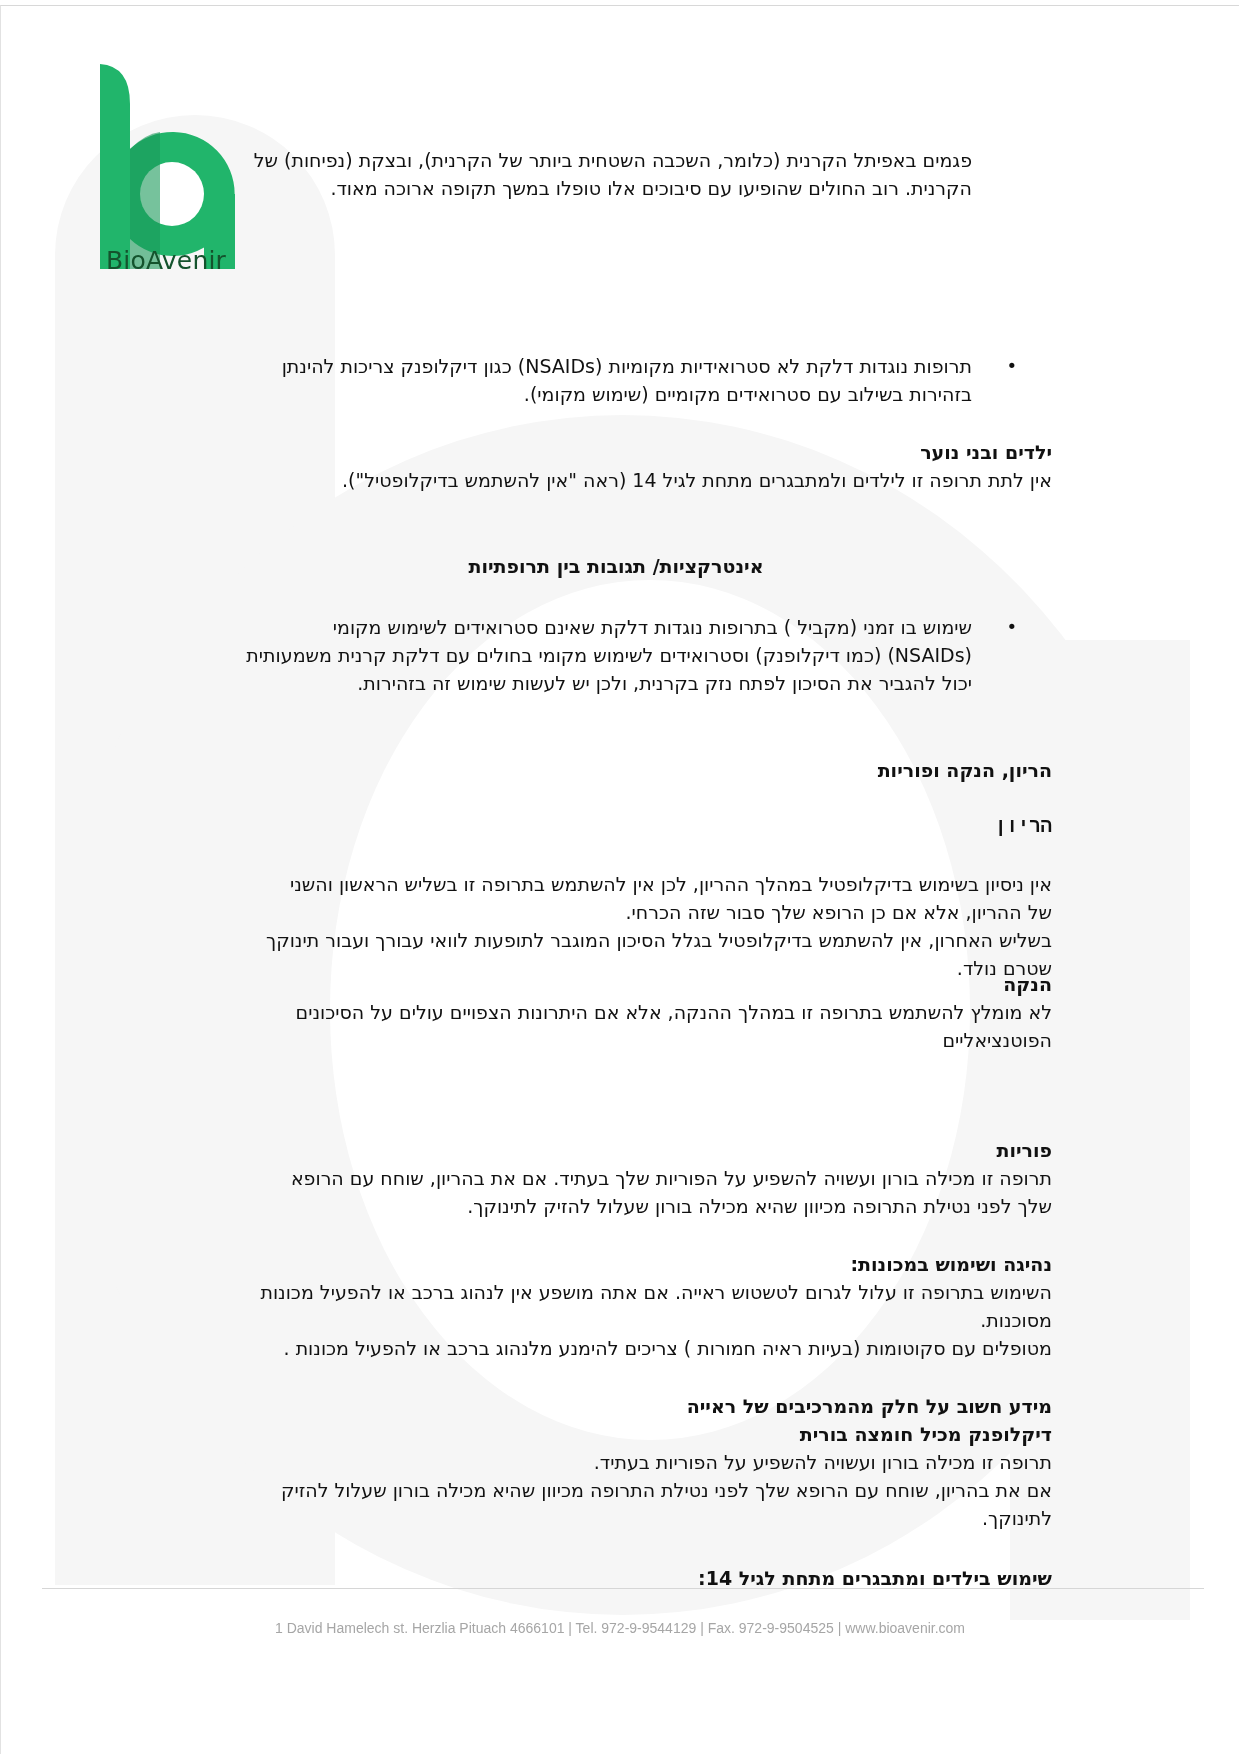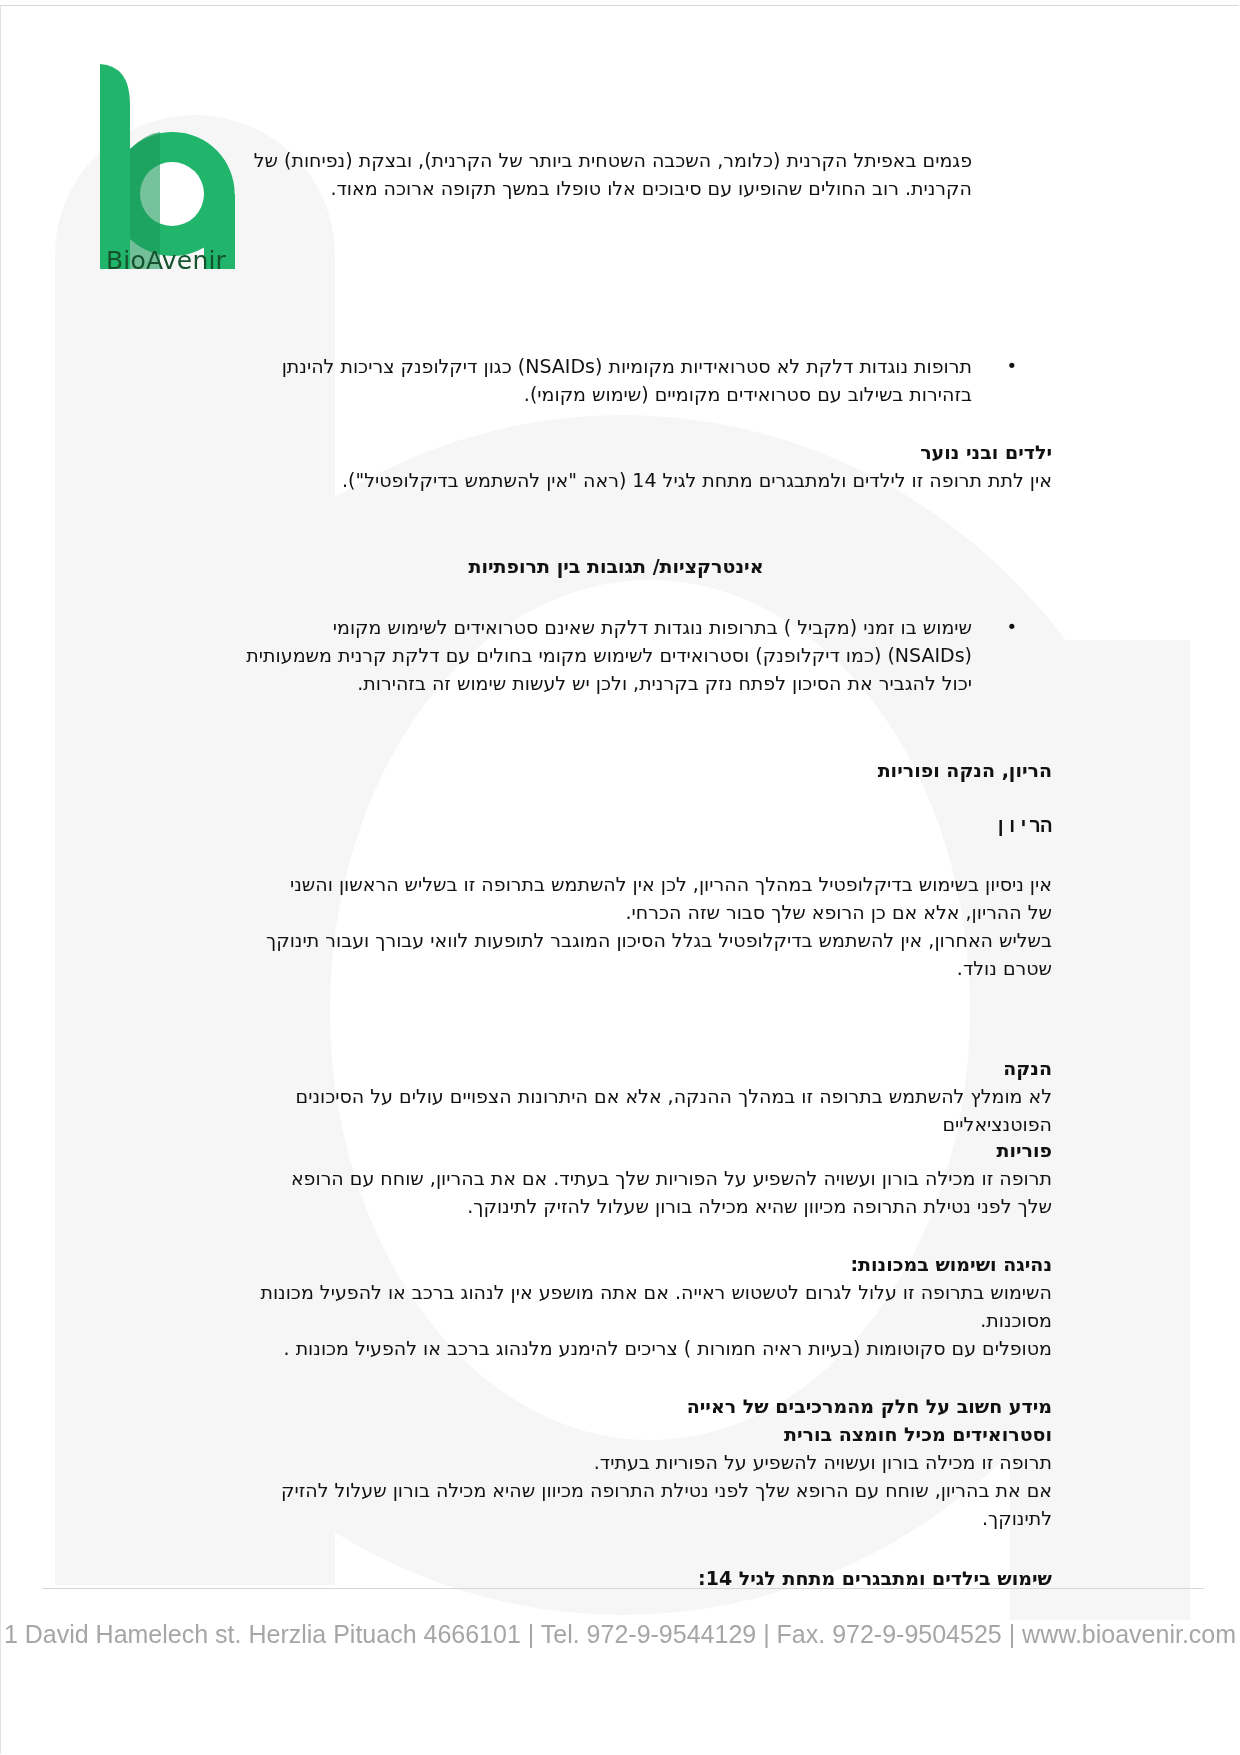--- a/index.html
+++ b/index.html
@@ -48,21 +48,21 @@
     .bullet {
       position: absolute; right: -45px; top: 0;
       font-size: 18px;
     }
     .footer-line {
       position: absolute; left: 42px; top: 1588px; width: 1162px; height: 1px;
       background: #d6d6d6;
     }
     .footer {
       position: absolute; left: 0; width: 1240px; top: 1620px;
-      text-align: center; font-size: 25px; color: #a6a6a6;
+      text-align: center; font-size: 14px; color: #a6a6a6;
       font-family: "Liberation Sans", sans-serif;
     }
   </style>
 </head>
 <body>
 
 <div class="page-frame"></div>
 
 <div class="wm-stem"></div>
 <div class="wm-bowl"></div>
@@ -113,42 +113,42 @@
 <div class="content" style="top:813px;font-family:Liberation Mono, monospace;">
   <p class="p bold">הריון</p>
 </div>
 <div class="content" style="top:870px;">
   <p class="p">אין ניסיון בשימוש בדיקלופטיל במהלך ההריון, לכן אין להשתמש בתרופה זו בשליש הראשון והשני</p>
   <p class="p">של ההריון, אלא אם כן הרופא שלך סבור שזה הכרחי.</p>
   <p class="p">בשליש האחרון, אין להשתמש בדיקלופטיל בגלל הסיכון המוגבר לתופעות לוואי עבורך ועבור תינוקך</p>
   <p class="p">שטרם נולד.</p>
 </div>
 
-<div class="content" style="top:1054px;text-align:right;">
+<div class="content" style="top:970px;text-align:right;">
   <p class="p bold">הנקה</p>
   <p class="p">לא מומלץ להשתמש בתרופה זו במהלך ההנקה, אלא אם היתרונות הצפויים עולים על הסיכונים</p>
   <p class="p">הפוטנציאליים</p>
 </div>
 
 <div class="content" style="top:1136px;">
   <p class="p bold">פוריות</p>
   <p class="p">תרופה זו מכילה בורון ועשויה להשפיע על הפוריות שלך בעתיד. אם את בהריון, שוחח עם הרופא</p>
   <p class="p">שלך לפני נטילת התרופה מכיוון שהיא מכילה בורון שעלול להזיק לתינוקך.</p>
 </div>
 
 <div class="content" style="top:1250px;">
   <p class="p bold">נהיגה ושימוש במכונות:</p>
   <p class="p">השימוש בתרופה זו עלול לגרום לטשטוש ראייה. אם אתה מושפע אין לנהוג ברכב או להפעיל מכונות</p>
   <p class="p">מסוכנות.</p>
   <p class="p">מטופלים עם סקוטומות (בעיות ראיה חמורות ) צריכים להימנע מלנהוג ברכב או להפעיל מכונות .</p>
 </div>
 
 <div class="content" style="top:1392px;">
   <p class="p bold">מידע חשוב על חלק מהמרכיבים של ראייה</p>
-  <p class="p bold">וסטרואידים מכיל חומצה בורית</p>
+  <p class="p bold">דיקלופנק מכיל חומצה בורית</p>
   <p class="p">תרופה זו מכילה בורון ועשויה להשפיע על הפוריות בעתיד.</p>
   <p class="p">אם את בהריון, שוחח עם הרופא שלך לפני נטילת התרופה מכיוון שהיא מכילה בורון שעלול להזיק</p>
   <p class="p">לתינוקך.</p>
 </div>
 
 <div class="content" style="top:1564px;">
   <p class="p bold">שימוש בילדים ומתבגרים מתחת לגיל 14:</p>
 </div>
 
 <div class="footer-line"></div>

